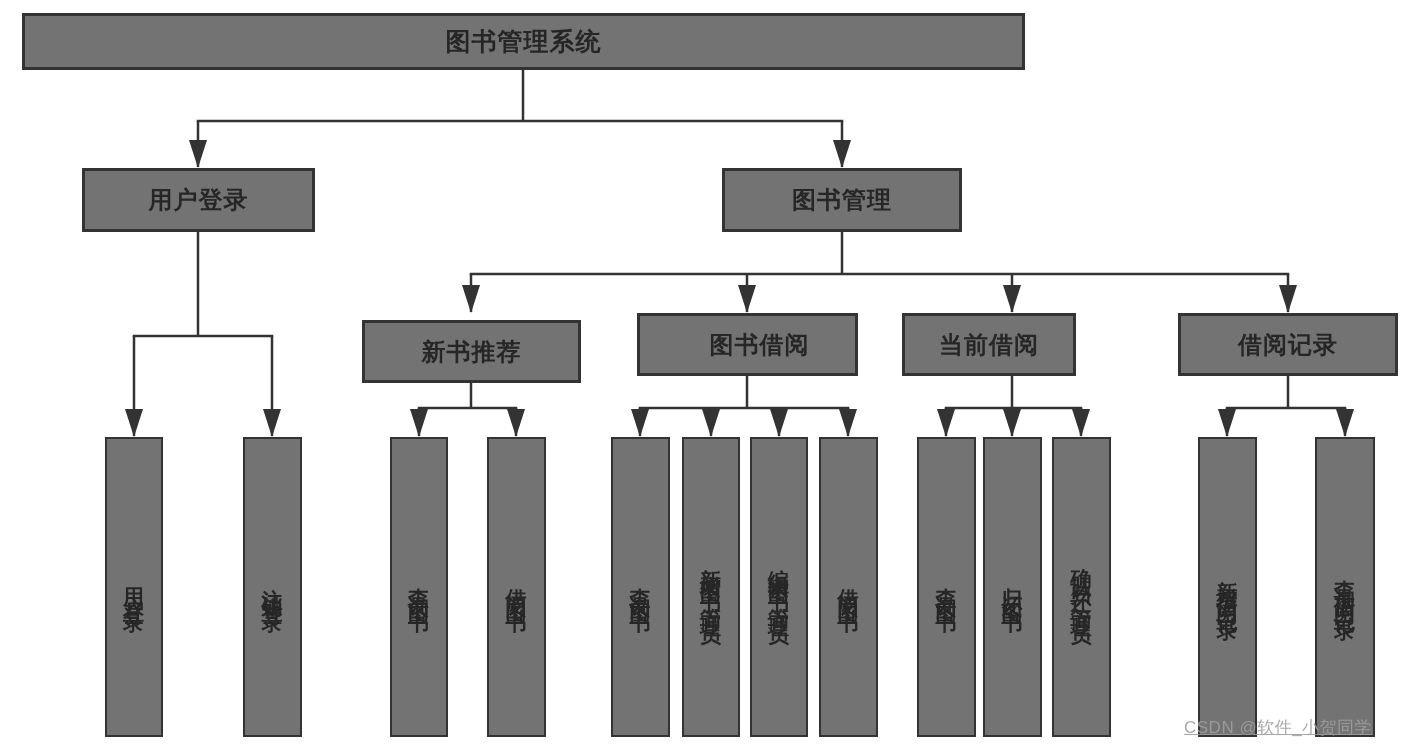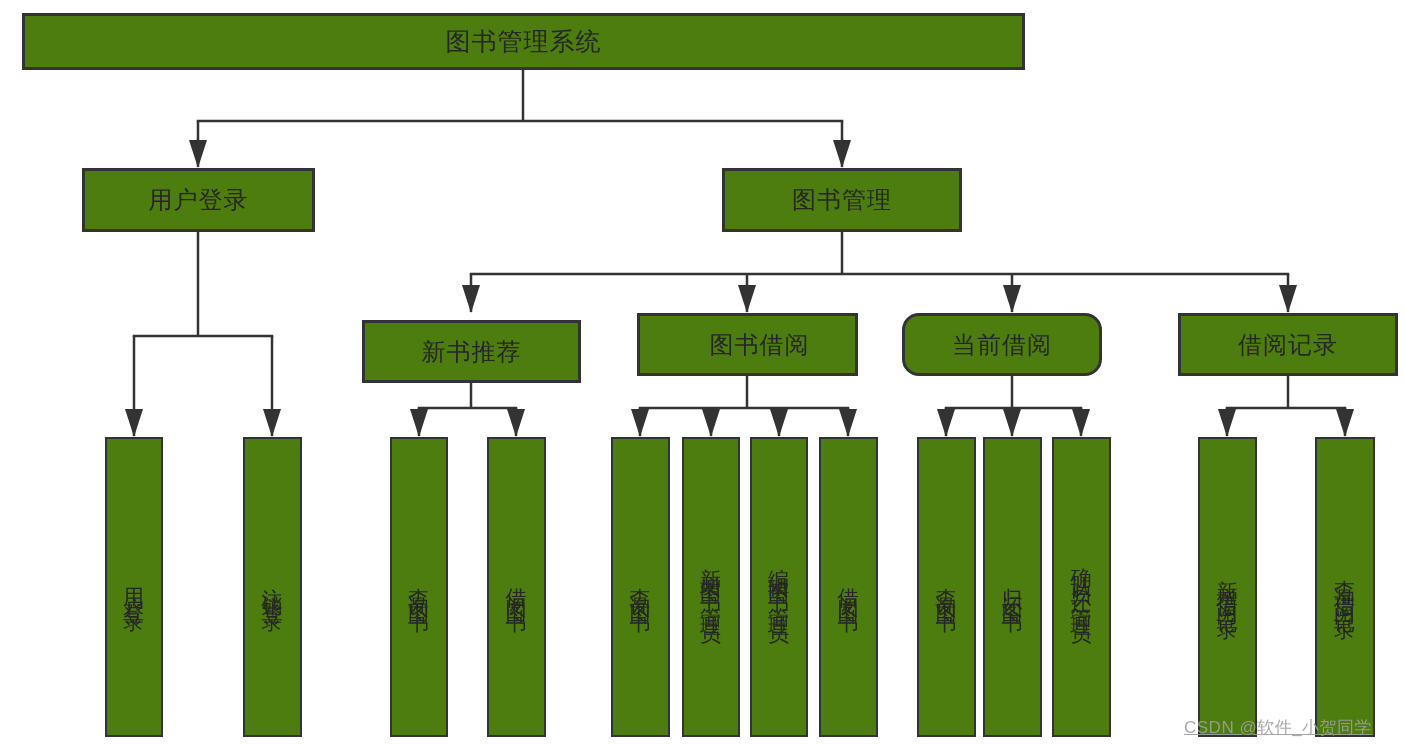--- a/index.html
+++ b/index.html
@@ -22,27 +22,28 @@
   }
   svg.wires {
     position: absolute;
     left: 0; top: 0;
     width: 1405px; height: 747px;
     color: var(--line);
     z-index: 1;
   }
   .node {
     position: absolute;
-    background: #4d7c0f;
+    background: #737373;
     border: 3px solid var(--line);
     display: flex;
     align-items: center;
     justify-content: center;
     color: var(--text);
     z-index: 2;
+    font-weight: bold;
   }
   .node.root  { font-size: 25px; letter-spacing: 1px; }
   .node.lvl2, .node.lvl3 { font-size: 24px; letter-spacing: 1px; }
   .node.leaf { border-width: 2px; }
   .leaf .vtext {
     writing-mode: vertical-rl;
     text-orientation: mixed;
     font-size: 21px;
     letter-spacing: 8px;
     line-height: 1;
@@ -139,21 +140,21 @@
   <div class="node lvl2" style="left:722px; top:168px; width:240px; height:64px;text-align:center;">
     <span>图书管理</span>
   </div>
 
   <div class="node lvl3" style="left:362px; top:320px; width:219px; height:63px;">
     <span>新书推荐</span>
   </div>
   <div class="node lvl3" style="left:637px; top:313px; width:221px; height:63px;padding-left:24px;">
     <span>图书借阅</span>
   </div>
-  <div class="node lvl3" style="left:902px; top:313px; width:200px; height:63px;border-radius:17px;">
+  <div class="node lvl3" style="left:902px; top:313px; width:174px; height:63px;">
     <span>当前借阅</span>
   </div>
   <div class="node lvl3" style="left:1178px; top:313px; width:220px; height:63px;">
     <span>借阅记录</span>
   </div>
 
   <div class="node leaf" style="left:105px; top:437px; width:58px; height:300px;">
     <span class="vtext">用户登录</span>
   </div>
   <div class="node leaf" style="left:243px; top:437px; width:59px; height:300px;">

